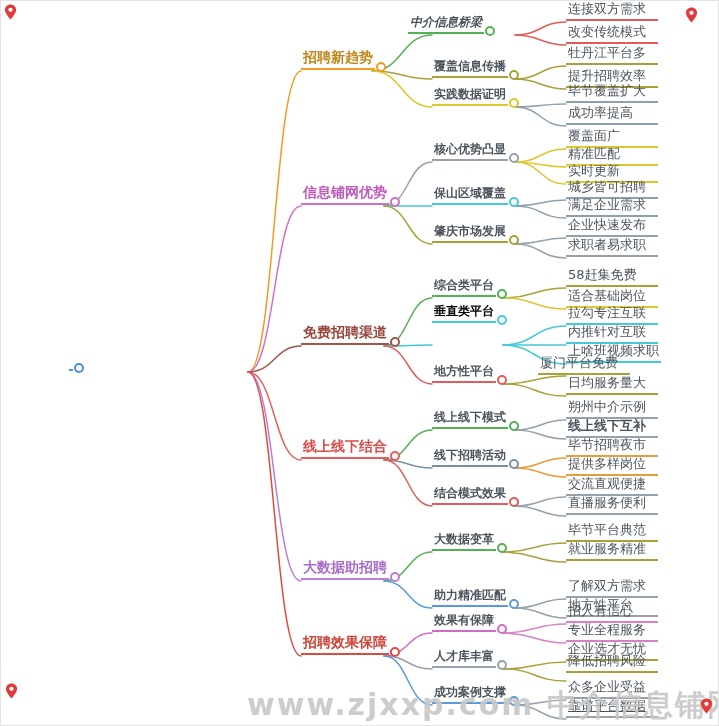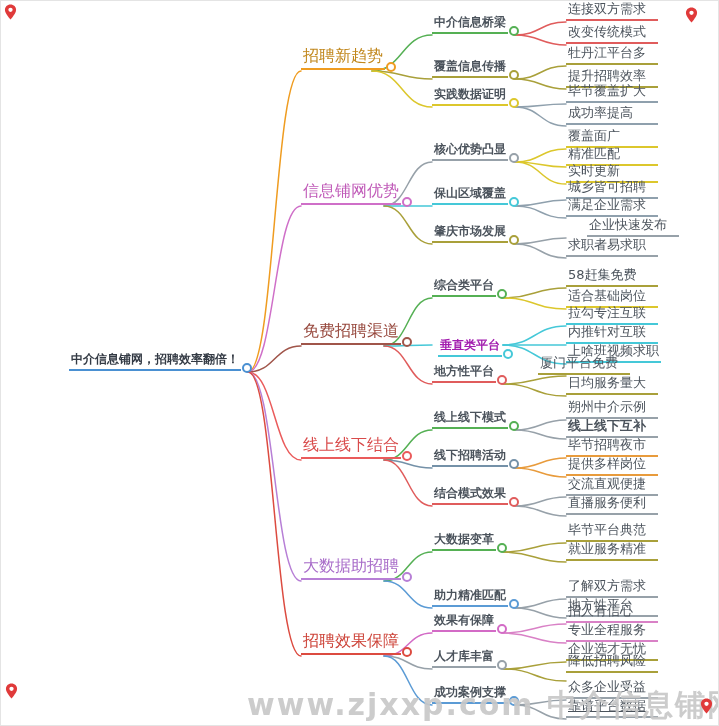--- a/index.html
+++ b/index.html
@@ -2,21 +2,21 @@
 <html><head>
 <meta charset="utf-8">
 <style>
   html,body{margin:0;padding:0;background:#ffffff;}
   body{font-family:"DejaVu Sans","Liberation Sans",sans-serif;}
   #stage{position:relative;width:719px;height:726px;background:#ffffff;overflow:hidden;box-sizing:border-box;border:1px solid #e4e4e4;}
   #edges{position:absolute;left:0;top:0;}
   #nodes{position:absolute;left:0;top:0;width:100%;height:100%;}
   .node{position:absolute;white-space:nowrap;border-bottom:2px solid #999;padding:0 2px 2px 2px;line-height:1.22;z-index:2;}
   .lvl0{font-size:12px;font-weight:700;}
-  .lvl1{font-size:16px;font-weight:400;}
+  .lvl1{font-size:14px;font-weight:700;}
   .lvl2{font-size:12px;font-weight:600;}
   .lvl3{font-size:13px;min-width:88px;}
   .dot{position:absolute;right:-11px;bottom:-4px;width:6px;height:6px;border:2px solid #999;border-radius:50%;background:#ffffff;}
   #watermark{position:absolute;left:246px;top:684px;font-size:30px;font-weight:700;color:#c8c8c8;opacity:0.92;letter-spacing:2px;white-space:nowrap;z-index:5;}
   .stamp{position:absolute;z-index:6;width:13px;height:16px;}
 </style>
 </head>
 <body>
 
 <div id="stage">
@@ -75,56 +75,56 @@
       <path d="M 514 607 C 539.5 607, 539.5 598, 565 598" fill="none" stroke="#97a1a9" stroke-width="1.5" stroke-linecap="round"></path>
       <path d="M 514 607 C 539.5 607, 539.5 617, 565 617" fill="none" stroke="#97a1a9" stroke-width="1.5" stroke-linecap="round"></path>
       <path d="M 502 632 C 533.5 632, 533.5 623, 565 623" fill="none" stroke="#d981c6" stroke-width="1.5" stroke-linecap="round"></path>
       <path d="M 502 632 C 533.5 632, 533.5 642, 565 642" fill="none" stroke="#d981c6" stroke-width="1.5" stroke-linecap="round"></path>
       <path d="M 502 668 C 533.5 668, 533.5 661, 565 661" fill="none" stroke="#a9a03a" stroke-width="1.5" stroke-linecap="round"></path>
       <path d="M 502 668 C 533.5 668, 533.5 680, 565 680" fill="none" stroke="#a9a03a" stroke-width="1.5" stroke-linecap="round"></path>
       <path d="M 514 704 C 539.5 704, 539.5 699, 565 699" fill="none" stroke="#97a1a9" stroke-width="1.5" stroke-linecap="round"></path>
       <path d="M 514 704 C 539.5 704, 539.5 718, 565 718" fill="none" stroke="#97a1a9" stroke-width="1.5" stroke-linecap="round"></path>
     </svg>
   <div id="nodes">
-      <div class="node lvl0" style="left: 68px; bottom: 354px; border-bottom-color: rgb(74, 144, 210); color: rgb(51, 58, 68);"><span>中介信息铺网，招聘效率翻倍！</span><i class="dot" style="border-color: rgb(74, 144, 210);"></i></div>
+      <div class="node lvl0" style="left: 68px; bottom: 354px; border-bottom-color: rgb(74, 144, 210); color: rgb(51, 58, 68);"><i class="dot" style="border-color: rgb(74, 144, 210);"></i></div>
       <div class="node lvl1" style="left: 300px; bottom: 655px; border-bottom-color: rgb(239, 156, 32); color: rgb(193, 135, 28);"><span>招聘新趋势</span><i class="dot" style="border-color: rgb(239, 156, 32);"></i></div>
       <div class="node lvl1" style="left: 300px; bottom: 520px; border-bottom-color: rgb(207, 111, 200); color: rgb(192, 90, 184);"><span>信息铺网优势</span><i class="dot" style="border-color: rgb(207, 111, 200);"></i></div>
       <div class="node lvl1" style="left: 300px; bottom: 380px; border-bottom-color: rgb(160, 85, 74); color: rgb(150, 71, 60);"><span>免费招聘渠道</span><i class="dot" style="border-color: rgb(160, 85, 74);"></i></div>
       <div class="node lvl1" style="left: 300px; bottom: 266px; border-bottom-color: rgb(234, 91, 91); color: rgb(217, 75, 75);"><span>线上线下结合</span><i class="dot" style="border-color: rgb(234, 91, 91);"></i></div>
       <div class="node lvl1" style="left: 300px; bottom: 145px; border-bottom-color: rgb(183, 127, 214); color: rgb(168, 108, 201);"><span>大数据助招聘</span><i class="dot" style="border-color: rgb(183, 127, 214);"></i></div>
       <div class="node lvl1" style="left: 300px; bottom: 70px; border-bottom-color: rgb(220, 75, 64); color: rgb(205, 67, 56);"><span>招聘效果保障</span><i class="dot" style="border-color: rgb(220, 75, 64);"></i></div>
-      <div class="node lvl2" style="left: 431px; bottom: 691px; border-bottom-color: rgb(85, 176, 84); color: rgb(75, 83, 92);"><span>中介信息桥梁</span><i class="dot" style="border-color: rgb(85, 176, 84);"></i></div>
+      <div class="node lvl2" style="left: 407px; bottom: 691px; border-bottom-color: rgb(85, 176, 84); color: rgb(75, 83, 92); font-style: italic;"><span>中介信息桥梁</span><i class="dot" style="border-color: rgb(85, 176, 84);"></i></div>
       <div class="node lvl2" style="left: 431px; bottom: 647px; border-bottom-color: rgb(169, 160, 58); color: rgb(75, 83, 92);"><span>覆盖信息传播</span><i class="dot" style="border-color: rgb(169, 160, 58);"></i></div>
       <div class="node lvl2" style="left: 431px; bottom: 619px; border-bottom-color: rgb(220, 199, 44); color: rgb(75, 83, 92);"><span>实践数据证明</span><i class="dot" style="border-color: rgb(220, 199, 44);"></i></div>
       <div class="node lvl2" style="left: 431px; bottom: 564px; border-bottom-color: rgb(151, 161, 169); color: rgb(75, 83, 92);"><span>核心优势凸显</span><i class="dot" style="border-color: rgb(151, 161, 169);"></i></div>
       <div class="node lvl2" style="left: 431px; bottom: 520px; border-bottom-color: rgb(69, 200, 216); color: rgb(75, 83, 92);"><span>保山区域覆盖</span><i class="dot" style="border-color: rgb(69, 200, 216);"></i></div>
       <div class="node lvl2" style="left: 431px; bottom: 482px; border-bottom-color: rgb(169, 160, 58); color: rgb(75, 83, 92);"><span>肇庆市场发展</span><i class="dot" style="border-color: rgb(169, 160, 58);"></i></div>
       <div class="node lvl2" style="left: 431px; bottom: 428px; border-bottom-color: rgb(85, 176, 84); color: rgb(75, 83, 92);"><span>综合类平台</span><i class="dot" style="border-color: rgb(85, 176, 84);"></i></div>
-      <div class="node lvl2" style="left: 431px; bottom: 368px; border-bottom-color: rgb(69, 200, 216); color: #a21caf; margin-left: 6px;"><span>垂直类平台</span><i class="dot" style="border-color: rgb(69, 200, 216);"></i></div>
+      <div class="node lvl2" style="left: 431px; bottom: 402px; border-bottom-color: rgb(69, 200, 216); color: #000000;"><span>垂直类平台</span><i class="dot" style="border-color: rgb(69, 200, 216);"></i></div>
       <div class="node lvl2" style="left: 431px; bottom: 342px; border-bottom-color: rgb(224, 92, 92); color: rgb(75, 83, 92);"><span>地方性平台</span><i class="dot" style="border-color: rgb(224, 92, 92);"></i></div>
       <div class="node lvl2" style="left: 431px; bottom: 296px; border-bottom-color: rgb(85, 176, 84); color: rgb(75, 83, 92);"><span>线上线下模式</span><i class="dot" style="border-color: rgb(85, 176, 84);"></i></div>
       <div class="node lvl2" style="left: 431px; bottom: 258px; border-bottom-color: rgb(116, 145, 168); color: rgb(75, 83, 92);"><span>线下招聘活动</span><i class="dot" style="border-color: rgb(116, 145, 168);"></i></div>
       <div class="node lvl2" style="left: 431px; bottom: 220px; border-bottom-color: rgb(224, 92, 92); color: rgb(75, 83, 92);"><span>结合模式效果</span><i class="dot" style="border-color: rgb(224, 92, 92);"></i></div>
       <div class="node lvl2" style="left: 431px; bottom: 174px; border-bottom-color: rgb(85, 176, 84); color: rgb(75, 83, 92);"><span>大数据变革</span><i class="dot" style="border-color: rgb(85, 176, 84);"></i></div>
       <div class="node lvl2" style="left: 431px; bottom: 118px; border-bottom-color: rgb(91, 155, 213); color: rgb(75, 83, 92);"><span>助力精准匹配</span><i class="dot" style="border-color: rgb(91, 155, 213);"></i></div>
       <div class="node lvl2" style="left: 431px; bottom: 93px; border-bottom-color: rgb(211, 107, 198); color: rgb(75, 83, 92);"><span>效果有保障</span><i class="dot" style="border-color: rgb(211, 107, 198);"></i></div>
       <div class="node lvl2" style="left: 431px; bottom: 57px; border-bottom-color: rgb(151, 161, 169); color: rgb(75, 83, 92);"><span>人才库丰富</span><i class="dot" style="border-color: rgb(151, 161, 169);"></i></div>
       <div class="node lvl2" style="left: 431px; bottom: 21px; border-bottom-color: rgb(91, 155, 213); color: rgb(75, 83, 92);"><span>成功案例支撑</span><i class="dot" style="border-color: rgb(91, 155, 213);"></i></div>
       <div class="node lvl3" style="left: 565px; bottom: 704px; border-bottom-color: rgb(224, 92, 92); color: rgb(75, 83, 92);"><span>连接双方需求</span></div>
       <div class="node lvl3" style="left: 565px; bottom: 681px; border-bottom-color: rgb(224, 92, 92); color: rgb(75, 83, 92);"><span>改变传统模式</span></div>
       <div class="node lvl3" style="left: 565px; bottom: 660px; border-bottom-color: rgb(169, 160, 58); color: rgb(75, 83, 92);"><span>牡丹江平台多</span></div>
       <div class="node lvl3" style="left: 565px; bottom: 637px; border-bottom-color: rgb(169, 160, 58); color: rgb(75, 83, 92); font-family: Liberation Serif, serif;"><span>提升招聘效率</span></div>
       <div class="node lvl3" style="left: 565px; bottom: 622px; border-bottom-color: rgb(143, 160, 173); color: rgb(75, 83, 92);"><span>毕节覆盖扩大</span></div>
       <div class="node lvl3" style="left: 565px; bottom: 600px; border-bottom-color: rgb(143, 160, 173); color: rgb(75, 83, 92);"><span>成功率提高</span></div>
       <div class="node lvl3" style="left: 565px; bottom: 577px; border-bottom-color: rgb(220, 199, 44); color: rgb(75, 83, 92);"><span>覆盖面广</span></div>
       <div class="node lvl3" style="left: 565px; bottom: 559px; border-bottom-color: rgb(220, 199, 44); color: rgb(75, 83, 92);"><span>精准匹配</span></div>
       <div class="node lvl3" style="left: 565px; bottom: 542px; border-bottom-color: rgb(220, 199, 44); color: rgb(75, 83, 92);"><span>实时更新</span></div>
       <div class="node lvl3" style="left: 565px; bottom: 526px; border-bottom-color: rgb(143, 160, 173); color: rgb(75, 83, 92);"><span>城乡皆可招聘</span></div>
       <div class="node lvl3" style="left: 565px; bottom: 508px; border-bottom-color: rgb(143, 160, 173); color: rgb(75, 83, 92);"><span>满足企业需求</span></div>
-      <div class="node lvl3" style="left: 565px; bottom: 488px; border-bottom-color: rgb(151, 161, 169); color: rgb(75, 83, 92); margin-left: 21px;"><span>企业快速发布</span></div>
+      <div class="node lvl3" style="left: 565px; bottom: 488px; border-bottom-color: rgb(151, 161, 169); color: rgb(75, 83, 92);"><span>企业快速发布</span></div>
       <div class="node lvl3" style="left: 565px; bottom: 468px; border-bottom-color: rgb(151, 161, 169); color: rgb(75, 83, 92);"><span>求职者易求职</span></div>
       <div class="node lvl3" style="left: 565px; bottom: 438px; border-bottom-color: rgb(169, 160, 58); color: rgb(75, 83, 92);"><span>58赶集免费</span></div>
       <div class="node lvl3" style="left: 565px; bottom: 417px; border-bottom-color: rgb(220, 199, 44); color: rgb(75, 83, 92);"><span>适合基础岗位</span></div>
       <div class="node lvl3" style="left: 565px; bottom: 400px; border-bottom-color: rgb(69, 200, 216); color: rgb(75, 83, 92);"><span>拉勾专注互联</span></div>
       <div class="node lvl3" style="left: 565px; bottom: 381px; border-bottom-color: rgb(69, 200, 216); color: rgb(75, 83, 92);"><span>内推针对互联</span></div>
       <div class="node lvl3" style="left: 565px; bottom: 362px; border-bottom-color: rgb(69, 200, 216); color: rgb(75, 83, 92);"><span>上啥班视频求职</span></div>
       <div class="node lvl3" style="left: 537px; bottom: 350px; border-bottom-color: rgb(169, 160, 58); color: rgb(75, 83, 92);"><span>厦门平台免费</span></div>
       <div class="node lvl3" style="left: 565px; bottom: 330px; border-bottom-color: rgb(169, 160, 58); color: rgb(75, 83, 92);"><span>日均服务量大</span></div>
       <div class="node lvl3" style="left: 565px; bottom: 306px; border-bottom-color: rgb(151, 161, 169); color: rgb(75, 83, 92);"><span>朔州中介示例</span></div>
       <div class="node lvl3" style="left: 565px; bottom: 287px; border-bottom-color: rgb(151, 161, 169); color: rgb(75, 83, 92); font-weight: bold;"><span>线上线下互补</span></div>

